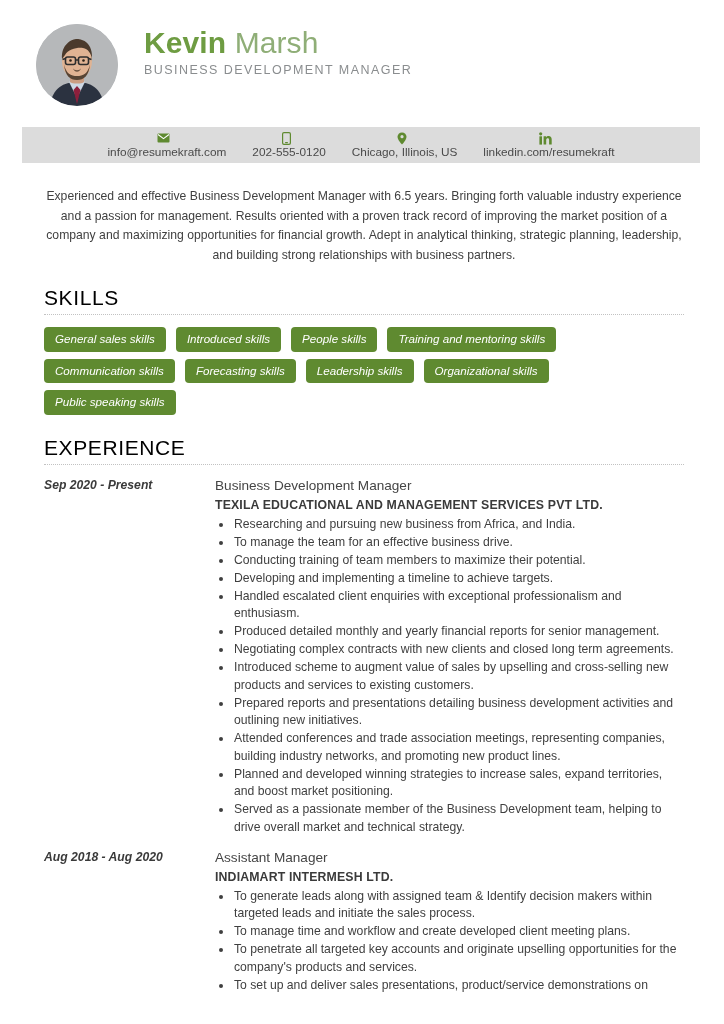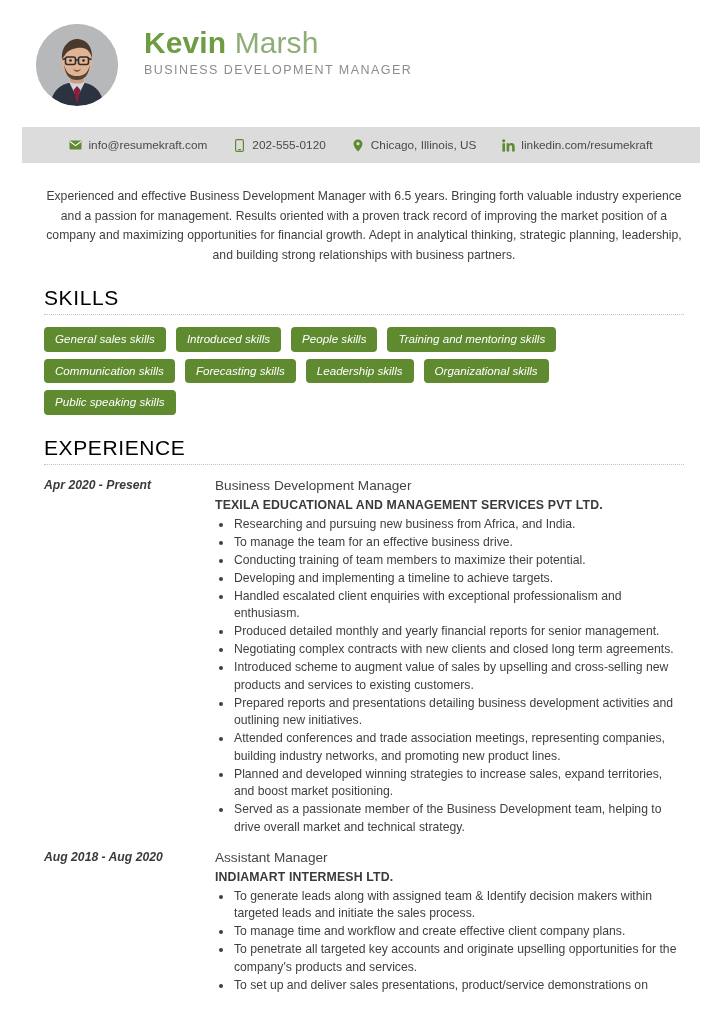--- a/index.html
+++ b/index.html
@@ -84,20 +84,21 @@
     justify-content: center;
     box-sizing: border-box;
   }
   .contact-item {
     display: flex;
     align-items: center;
     margin: 0 13px;
     font-size: 11.8px;
     color: #4a4a4a;
     white-space: nowrap;
+    flex-direction: column;
   }
   .contact-item .ci-icon {
     display: inline-flex;
     align-items: center;
     justify-content: center;
     margin-right: 6px;
     width: 13px;
     height: 13px;
     flex: 0 0 auto;
   }
@@ -332,21 +333,21 @@
         <span class="skill-pill">Organizational skills</span>
         <span class="skill-pill">Public speaking skills</span>
       </div>
     </div>
 
     <div class="section">
       <div class="section-title">EXPERIENCE</div>
       <div class="section-rule"></div>
 
       <div class="exp-entry">
-        <div class="exp-dates">Apr 2020 - Present</div>
+        <div class="exp-dates">Sep 2020 - Present</div>
         <div class="exp-body">
           <div class="exp-role">Business Development Manager</div>
           <div class="exp-company">TEXILA EDUCATIONAL AND MANAGEMENT SERVICES PVT LTD.</div>
           <ul class="exp-bullets">
             <li>Researching and pursuing new business from Africa, and India.</li>
             <li>To manage the team for an effective business drive.</li>
             <li>Conducting training of team members to maximize their potential.</li>
             <li>Developing and implementing a timeline to achieve targets.</li>
             <li>Handled escalated client enquiries with exceptional professionalism and enthusiasm.</li>
             <li>Produced detailed monthly and yearly financial reports for senior management.</li>
@@ -360,21 +361,21 @@
         </div>
       </div>
 
       <div class="exp-entry">
         <div class="exp-dates">Aug 2018 - Aug 2020</div>
         <div class="exp-body">
           <div class="exp-role">Assistant Manager</div>
           <div class="exp-company">INDIAMART INTERMESH LTD.</div>
           <ul class="exp-bullets">
             <li>To generate leads along with assigned team &amp; Identify decision makers within targeted leads and initiate the sales process.</li>
-            <li>To manage time and workflow and create effective client company plans.</li>
+            <li>To manage time and workflow and create developed client meeting plans.</li>
             <li>To penetrate all targeted key accounts and originate upselling opportunities for the company's products and services.</li>
             <li>To set up and deliver sales presentations, product/service demonstrations on</li>
           </ul>
         </div>
       </div>
 
     </div>
   </div>
 </div>
 

